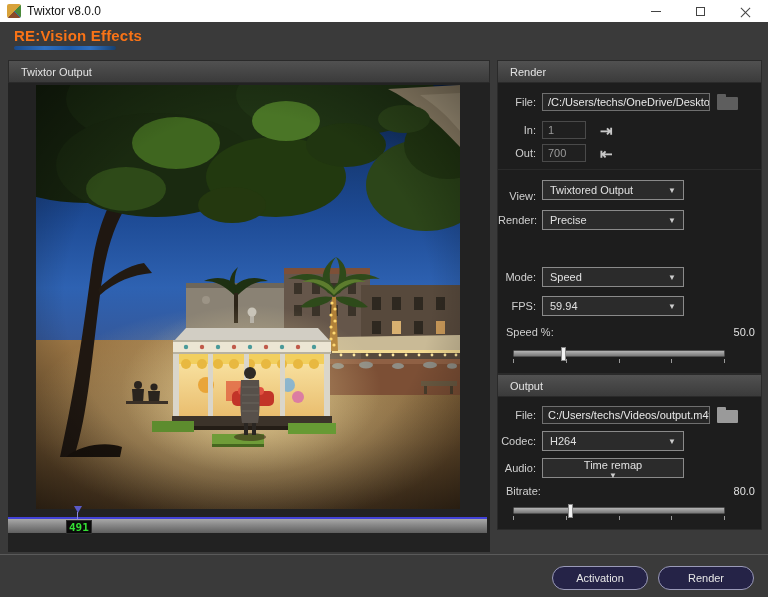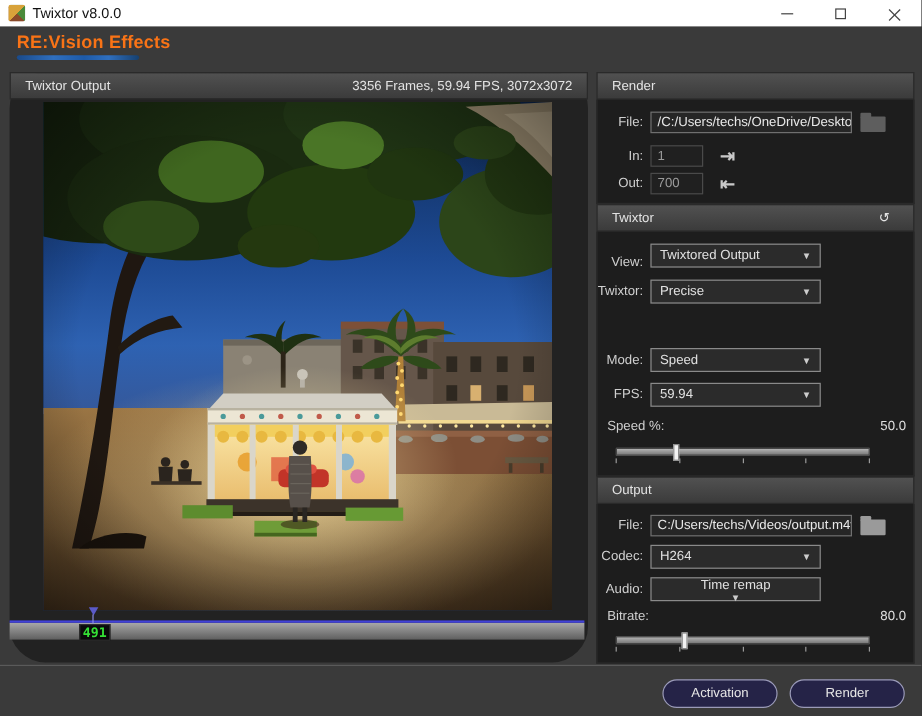--- a/index.html
+++ b/index.html
@@ -33,21 +33,21 @@
     background:linear-gradient(90deg,#1a4a8a,#2f6fbf 30%,#1d5aa8 55%,#2f6fbf 75%,#16406f);
     filter:blur(.4px); }
 
   
   .panel-header { height:23px; background:linear-gradient(#515151,#3b3b3b);
     border:1px solid #2a2a2a; display:flex; align-items:center; justify-content:space-between;
     padding:0 12px; }
   .panel-header span { font-size:11px; color:#e3e3e3; }
 
   .left-panel { position:absolute; left:8px; top:60px; width:482px; height:492px;
-    background:#222222;border-radius:30px; }
+    background:#222222; }
   .preview-wrap { position:absolute; left:28px; top:25px; width:424px; height:424px;
     background:#0d2750; overflow:hidden; }
 
   
   .timeline { position:absolute; left:0; top:457px; width:479px; height:16px;
     background:linear-gradient(#a8a8a8,#8a8a8a 40%,#5f5f5f);
     border-top:2px solid #4242d8; }
   .playhead { position:absolute; top:-13px; margin-left:-4px; width:0; height:0; }
   .playhead .tri { width:0; height:0; border-left:4px solid transparent;
     border-right:4px solid transparent; border-top:7px solid #5a5ac8; }
@@ -129,21 +129,20 @@
   </div>
 
   <div class="brand">
     <div class="brand-name">RE:Vision Effects</div>
     <div class="brand-tag"></div>
   </div>
 
   <div class="left-panel">
     <div class="panel-header">
       <span>Twixtor Output</span>
-      <span>3356 Frames, 59.94 FPS, 3072x3072</span>
     </div>
 
     <div class="preview-wrap">
       <svg width="424" height="424" viewBox="0 0 424 424" xmlns="http://www.w3.org/2000/svg">
         <defs>
           <linearGradient id="skyG" x1="0" y1="0" x2="0" y2="1">
             <stop offset="0" stop-color="#0d2750"></stop>
               <stop offset=".5" stop-color="#1d4a94"></stop>
             <stop offset=".78" stop-color="#2e62b2"></stop>
               <stop offset="1" stop-color="#35589a"></stop>
@@ -391,34 +390,30 @@
         <div class="field dim" style="width:44px; margin-left:6px;">1</div>
         <span class="marker-icon" style="margin-left:14px;">⇥</span>
       </div>
       <div class="row" style="left:0; top:61px; width:265px;">
         <span class="lbl" style="width:38px;">Out:</span>
         <div class="field dim" style="width:44px; margin-left:6px;">700</div>
         <span class="marker-icon" style="margin-left:14px;">⇤</span>
       </div>
     </div>
 
-    <div class="panel-header">
-      <span>Twixtor</span>
-      <span class="reset-btn">↺</span>
-    </div>
     <div class="section-body" style="height:204px;">
       <div class="row" style="left:0; top:8px; width:265px;">
         <span class="lbl" style="width:38px;margin-top:12px;">View:</span>
         <div class="dropdown" style="margin-left:6px;">
           <span class="dd-val">Twixtored Output</span>
           <span class="dd-arrow">▼</span>
         </div>
       </div>
       <div class="row" style="left:0; top:40px; width:265px;">
-        <span class="lbl" style="width:38px;">Twixtor:</span>
+        <span class="lbl" style="width:38px;">Render:</span>
         <div class="dropdown" style="margin-left:6px;">
           <span class="dd-val">Precise</span>
           <span class="dd-arrow">▼</span>
         </div>
       </div>
       <div class="row" style="left:0; top:97px; width:265px;">
         <span class="lbl" style="width:38px;">Mode:</span>
         <div class="dropdown" style="margin-left:6px;">
           <span class="dd-val">Speed</span>
           <span class="dd-arrow">▼</span>

